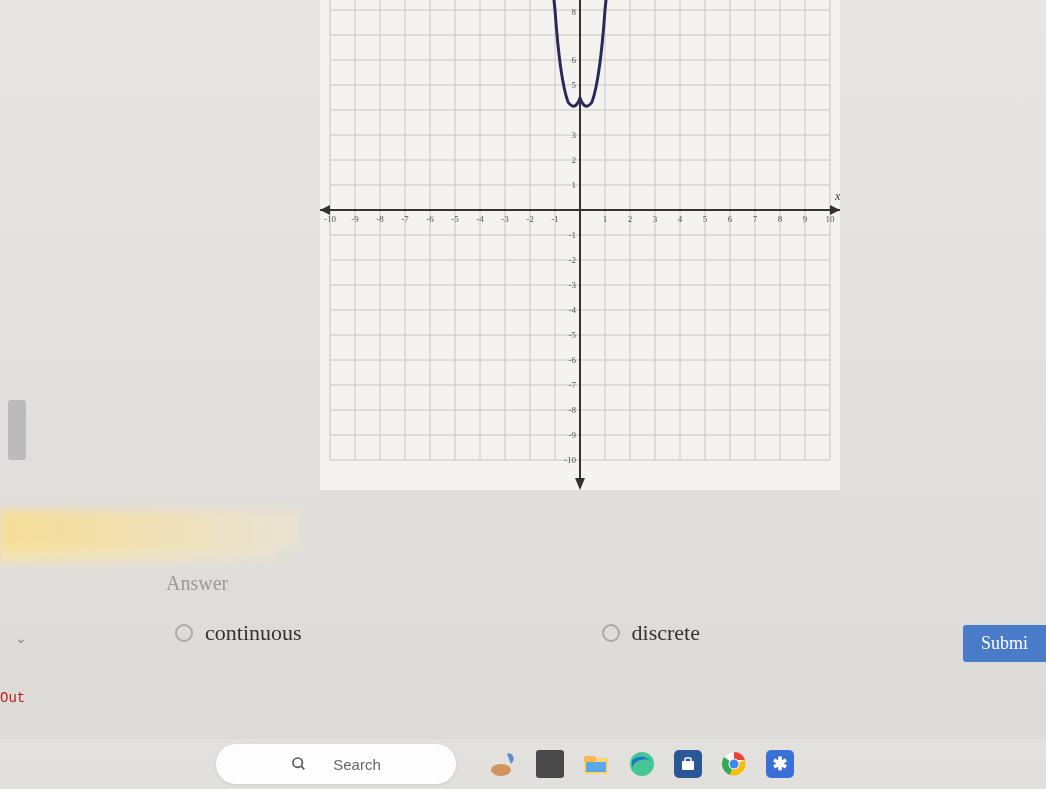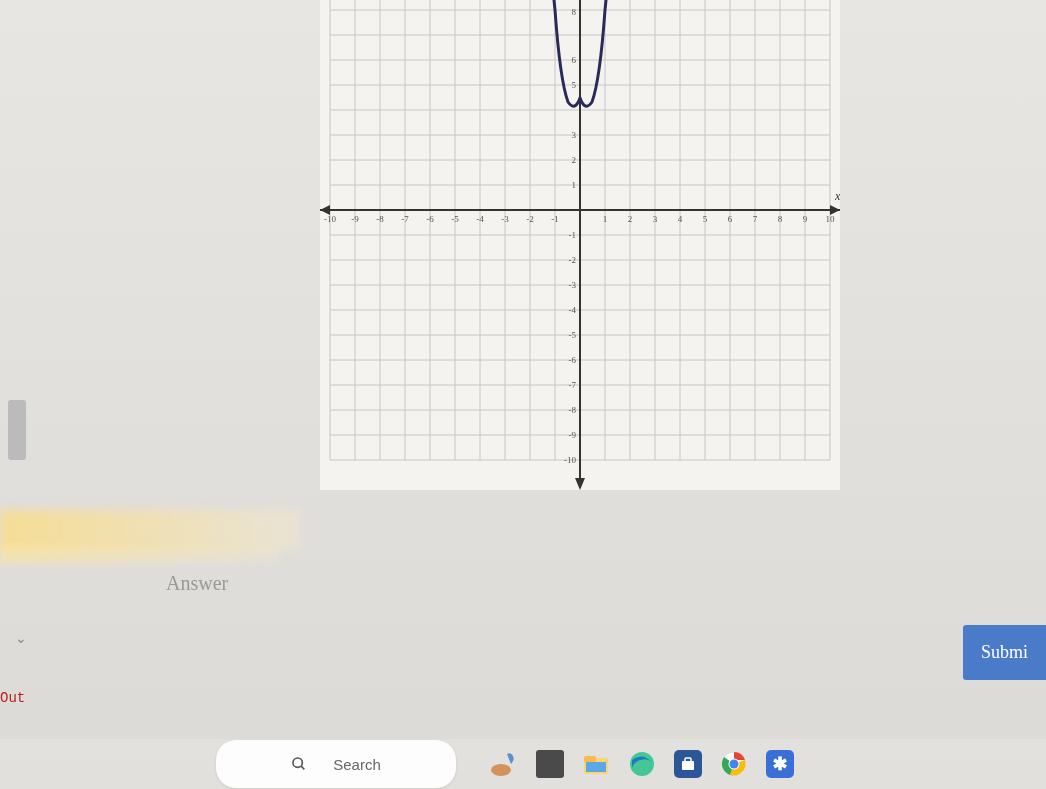--- a/index.html
+++ b/index.html
@@ -69,21 +69,21 @@
       font-family: Georgia, serif;
     }
     
     .submit-button {
       position: absolute;
       right: 0;
       top: 625px;
       background: #4a7bc8;
       color: white;
       font-size: 18px;
-      padding: 17px 18px;
+      padding: 8px 18px;
       border: none;
       font-family: Georgia, serif;
       border-radius: 3px 0 0 3px;
     }
     
     .left-sidebar {
       position: absolute;
       left: 0;
       top: 400px;
       width: 60px;
@@ -153,21 +153,21 @@
     .start-button span:nth-child(4){ background:#4cc2ff; }
     
     .search-box {
       background: #fdfdfd;
       border-radius: 20px;
       padding: 6px 16px;
       display: flex;
       align-items: center;
       gap: 26px;
       width: 240px;
-      height: 48px;
+      height: 40px;
       box-shadow: 0 1px 3px rgba(0,0,0,0.1);
     }
     
     .search-icon-svg {
       width: 16px;
       height: 16px;
       color: #555;
     }
     
     .search-text {
@@ -325,20 +325,30 @@
              L 287 -10" stroke="#2a2a5a" stroke-width="3" fill="none"></path>
   </svg>
 </div>
 
 <div class="glare"></div>
 <div class="glare2"></div>
 
 <div class="answer-section">Answer</div>
 
 <div class="options-container">
+  <div class="option-row">
+    <div class="option">
+      <div class="radio-circle"></div>
+      <span class="option-label">continuous</span>
+    </div>
+    <div class="option">
+      <div class="radio-circle"></div>
+      <span class="option-label">discrete</span>
+    </div>
+  </div>
 </div>
 
 <button class="submit-button">Submi</button>
 
 <div class="left-sidebar">
   <div class="scrollbar-thumb"></div>
 </div>
 <div class="dropdown-arrow">⌄</div>
 <div class="out-label">Out</div>
 

